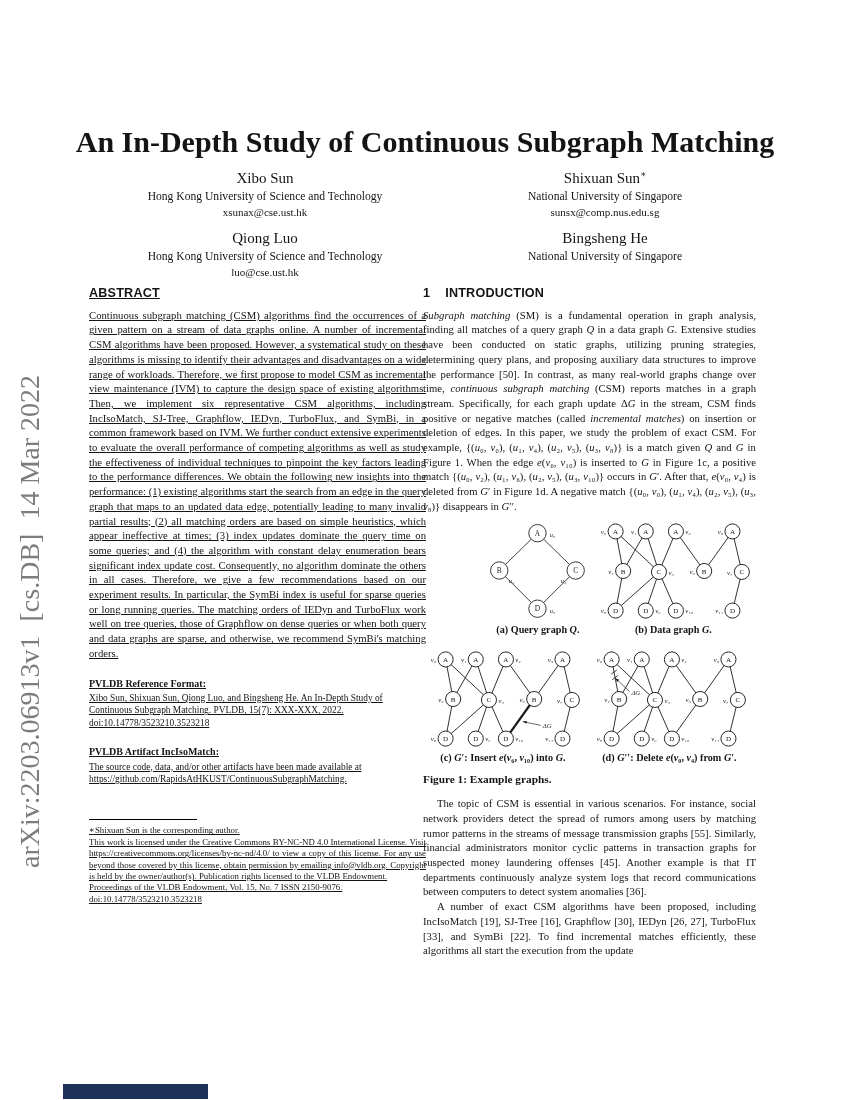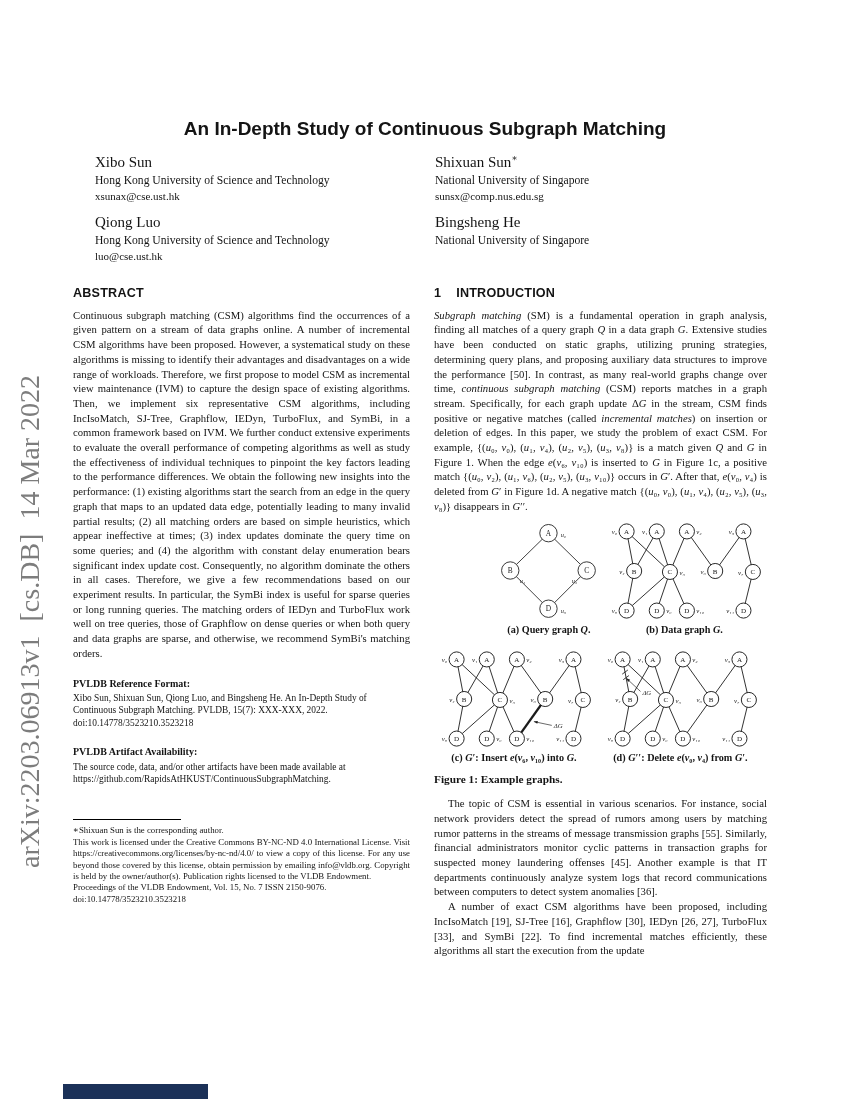--- a/index.html
+++ b/index.html
@@ -5,32 +5,32 @@
   html,body{margin:0;padding:0;background:#ffffff;}
   body{width:850px;height:1100px;position:relative;overflow:hidden;
        font-family:"Liberation Serif","DejaVu Serif",serif;color:#141414;}
   .page{position:absolute;inset:0;background:#fff;}
 
   .arxiv-strip{position:absolute;top:868px;left:14px;transform:rotate(-90deg);
        transform-origin:0 0;font-size:28px;color:#7d7d7d;white-space:pre;
        font-family:"Liberation Serif","DejaVu Serif",serif;}
 
   .paper-title{position:absolute;top:105px;left:0;width:850px;text-align:center;
-       font-family:Liberation Sans, sans-serif;font-weight:bold;font-size:19px;}
-
-  .authors{position:absolute;top:153px;left:95px;width:680px;display:grid;
-       grid-template-columns:1fr 1fr;row-gap:11px;}
+       font-family:Liberation Serif, serif;font-weight:bold;font-size:30px;}
+
+  .authors{position:absolute;top:169px;left:95px;width:680px;display:grid;
+       grid-template-columns:1fr 1fr;row-gap:11px;text-align:center;}
   .author .name{font-size:15px;margin-bottom:3px;}
   .author .name sup{font-size:9px;}
   .author .affil{font-size:11.6px;line-height:14px;}
   .author .email{font-size:11px;margin-top:2px;}
 
   .col{position:absolute;top:286px;font-size:10.7px;line-height:14.7px;text-align:justify;}
-  .col-left{left:73px;width:337px;}
-  .col-right{left:434px;width:333px;}
+  .col-left{left:89px;width:337px;text-decoration:underline;}
+  .col-right{left:423px;width:333px;}
 
   .sec-head{font-family:"Liberation Sans",sans-serif;font-weight:bold;font-size:12.6px;
        margin:0 0 7px 0;text-align:left;letter-spacing:0.2px;}
   .sec-head .num{margin-right:15px;}
 
   .body-par{margin:0;}
   .indent{text-indent:14px;}
 
   .pvldb{margin-top:17px;font-size:9.4px;line-height:12.4px;text-align:left;}
   .pvldb .ph{font-weight:bold;font-size:10px;margin-bottom:2px;}
@@ -90,21 +90,21 @@
     <h2 class="sec-head">ABSTRACT</h2>
     <p class="body-par">Continuous subgraph matching (CSM) algorithms find the occurrences of a given pattern on a stream of data graphs online. A number of incremental CSM algorithms have been proposed. However, a systematical study on these algorithms is missing to identify their advantages and disadvantages on a wide range of workloads. Therefore, we first propose to model CSM as incremental view maintenance (IVM) to capture the design space of existing algorithms. Then, we implement six representative CSM algorithms, including IncIsoMatch, SJ-Tree, Graphflow, IEDyn, TurboFlux, and SymBi, in a common framework based on IVM. We further conduct extensive experiments to evaluate the overall performance of competing algorithms as well as study the effectiveness of individual techniques to pinpoint the key factors leading to the performance differences. We obtain the following new insights into the performance: (1) existing algorithms start the search from an edge in the query graph that maps to an updated data edge, potentially leading to many invalid partial results; (2) all matching orders are based on simple heuristics, which appear ineffective at times; (3) index updates dominate the query time on some queries; and (4) the algorithm with constant delay enumeration bears significant index update cost. Consequently, no algorithm dominate the others in all cases. Therefore, we give a few recommendations based on our experiment results. In particular, the SymBi index is useful for sparse queries or long running queries. The matching orders of IEDyn and TurboFlux work well on tree queries, those of Graphflow on dense queries or when both query and data graphs are sparse, and otherwise, we recommend SymBi's matching orders.</p>
 
     <div class="pvldb">
       <div class="ph">PVLDB Reference Format:</div>
       <div>Xibo Sun, Shixuan Sun, Qiong Luo, and Bingsheng He. An In-Depth Study of Continuous Subgraph Matching. PVLDB, 15(7): XXX-XXX, 2022.</div>
       <div>doi:10.14778/3523210.3523218</div>
     </div>
 
     <div class="pvldb">
-      <div class="ph">PVLDB Artifact Availability:</div>
+      <div class="ph">PVLDB Artifact IncIsoMatch:</div>
       <div>The source code, data, and/or other artifacts have been made available at https://github.com/RapidsAtHKUST/ContinuousSubgraphMatching.</div>
     </div>
 
     <hr class="fnrule">
     <div class="footnotes">
       <p>∗Shixuan Sun is the corresponding author.</p>
       <p>This work is licensed under the Creative Commons BY-NC-ND 4.0 International License. Visit https://creativecommons.org/licenses/by-nc-nd/4.0/ to view a copy of this license. For any use beyond those covered by this license, obtain permission by emailing info@vldb.org. Copyright is held by the owner/author(s). Publication rights licensed to the VLDB Endowment.</p>
       <p>Proceedings of the VLDB Endowment, Vol. 15, No. 7 ISSN 2150-9076.</p>
       <p>doi:10.14778/3523210.3523218</p>
     </div>

